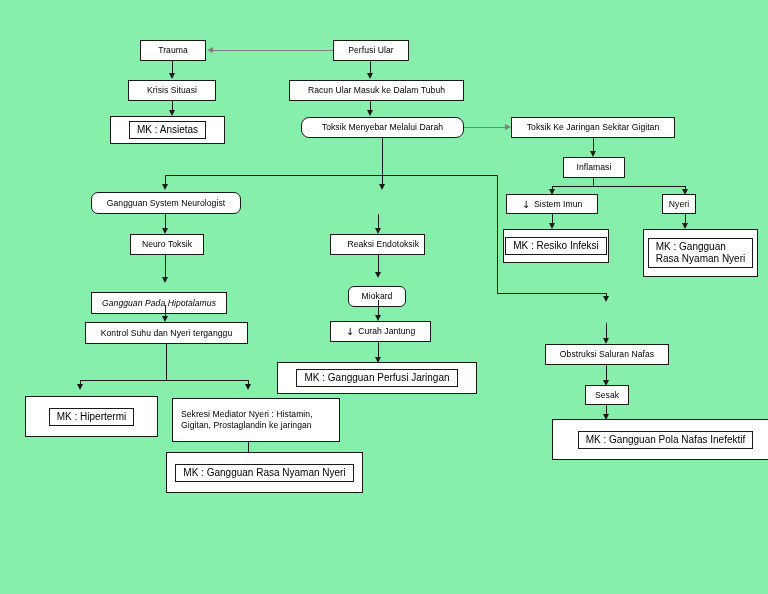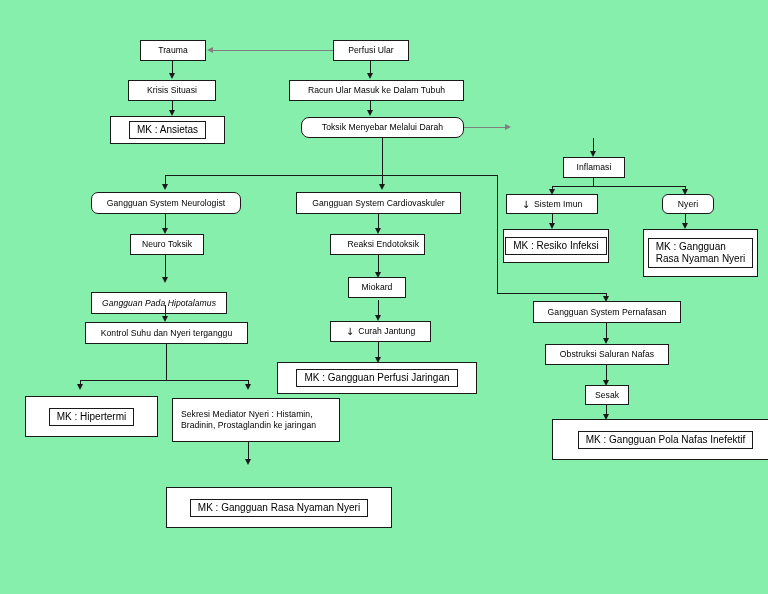--- a/index.html
+++ b/index.html
@@ -141,20 +141,23 @@
   <div class="mk" style="left:110px; top:116px; width:115px; height:28px;">
     <div class="mk-inner">
       <span>MK : Ansietas</span>
     </div>
   </div>
 
   <div class="node" style="left:301px; top:117px; width:163px; height:21px;border-radius:8px;">
     <span>Toksik Menyebar Melalui Darah</span>
   </div>
 
+  <div class="node" style="left:511px; top:117px; width:164px; height:21px;">
+    <span>Toksik Ke Jaringan Sekitar Gigitan</span>
+  </div>
 
   <div class="ln h gray" style="left:464px; top:127px; width:42px;"></div>
   <div class="ah right" style="left:505px; top:123.5px;"></div>
 
   <div class="ln v" style="left:593px; top:138px; height:13px;"></div>
   <div class="ah down" style="left:590.1px; top:151px;"></div>
 
   <div class="node" style="left:563px; top:157px; width:62px; height:21px;">
     <span>Inflamasi</span>
   </div>
@@ -164,21 +167,21 @@
   <div class="ln v" style="left:552px; top:186px; height:5px;"></div>
   <div class="ah down" style="left:549.1px; top:189px;"></div>
   <div class="ln v" style="left:685px; top:186px; height:5px;"></div>
   <div class="ah down" style="left:682.1px; top:189px;"></div>
 
   <div class="node" style="left:506px; top:194px; width:92px; height:20px;">
     <span class="dn-arrow">↓</span>
     <span>Sistem Imun</span>
   </div>
 
-  <div class="node" style="left:662px; top:194px; width:52px; height:20px;border-radius:6px;">
+  <div class="node" style="left:662px; top:194px; width:34px; height:20px;">
     <span>Nyeri</span>
   </div>
 
   <div class="ln v" style="left:552px; top:214px; height:9px;"></div>
   <div class="ah down" style="left:549.1px; top:223px;"></div>
 
   <div class="ln v" style="left:685px; top:214px; height:9px;"></div>
   <div class="ah down" style="left:682.1px; top:223px;"></div>
 
   <div class="mk" style="left:503px; top:229px; width:106px; height:34px;">
@@ -241,70 +244,64 @@
   <div class="ah down" style="left:245.1px; top:384px;"></div>
 
   <div class="mk" style="left:25px; top:396px; width:133px; height:41px;">
     <div class="mk-inner">
       <span>MK : Hipertermi</span>
     </div>
   </div>
 
   <div class="node wrap" style="left:172px; top:398px; width:168px; height:44px; justify-content:flex-start; text-align:left; padding:0 8px; flex-direction:column; align-items:flex-start; justify-content:center;">
     <span>Sekresi Mediator Nyeri : Histamin,</span>
-    <span>Bradinin, Prostaglandin ke jaringan</span>
+    <span>Gigitan, Prostaglandin ke jaringan</span>
   </div>
 
   <div class="ln v" style="left:248px; top:442px; height:17px;"></div>
   <div class="ah down" style="left:245.1px; top:459px;"></div>
 
-  <div class="mk" style="left:166px; top:487px; width:226px; height:41px;">
+  <div class="mk" style="left:166px; top:452px; width:197px; height:41px;">
     <div class="mk-inner">
       <span>MK : Gangguan Rasa Nyaman Nyeri</span>
     </div>
   </div>
 
-  <div class="node" style="left:296px; top:192px; width:165px; height:22px;">
-    <span>Gangguan System Cardiovaskuler</span>
-  </div>
 
   <div class="ln v" style="left:378px; top:214px; height:14px;"></div>
   <div class="ah down" style="left:375.1px; top:228px;"></div>
 
   <div class="node" style="left:330px; top:234px; width:95px; height:21px;justify-content:flex-end;">
     <span>Reaksi Endotoksik</span>
   </div>
 
   <div class="ln v" style="left:378px; top:255px; height:17px;"></div>
   <div class="ah down" style="left:375.1px; top:272px;"></div>
 
-  <div class="node" style="left:348px; top:277px; width:58px; height:21px;">
+  <div class="node" style="left:348px; top:286px; width:58px; height:21px;border-radius:6px;">
     <span>Miokard</span>
   </div>
 
   <div class="ln v" style="left:378px; top:300px; height:15px;"></div>
   <div class="ah down" style="left:375.1px; top:315px;"></div>
 
   <div class="node" style="left:330px; top:321px; width:101px; height:21px;">
     <span class="dn-arrow">↓</span>
     <span>Curah Jantung</span>
   </div>
 
   <div class="ln v" style="left:378px; top:342px; height:15px;"></div>
   <div class="ah down" style="left:375.1px; top:357px;"></div>
 
   <div class="mk" style="left:277px; top:362px; width:200px; height:32px;">
     <div class="mk-inner">
       <span>MK : Gangguan Perfusi Jaringan</span>
     </div>
   </div>
 
-  <div class="node" style="left:533px; top:301px; width:148px; height:22px;">
-    <span>Gangguan System Pernafasan</span>
-  </div>
 
   <div class="ln v" style="left:606px; top:323px; height:15px;"></div>
   <div class="ah down" style="left:603.1px; top:338px;"></div>
 
   <div class="node" style="left:545px; top:344px; width:124px; height:21px;">
     <span>Obstruksi Saluran Nafas</span>
   </div>
 
   <div class="ln v" style="left:606px; top:365px; height:15px;"></div>
   <div class="ah down" style="left:603.1px; top:380px;"></div>

